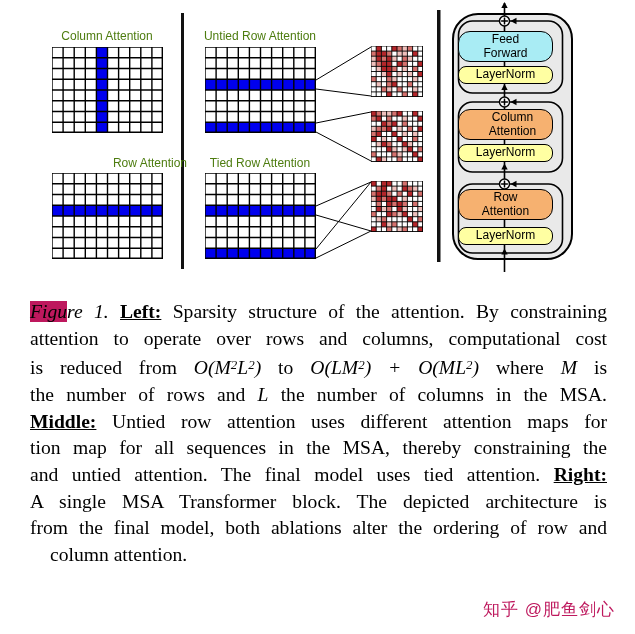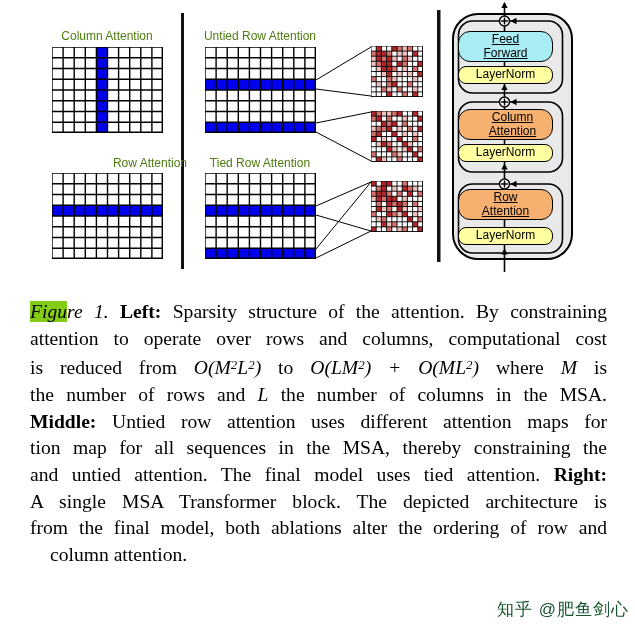--- a/index.html
+++ b/index.html
@@ -7,33 +7,33 @@
           font-family:"Liberation Sans",sans-serif;}
   .grid-label{position:absolute;z-index:3;font-size:12px;color:#4d7c0f;text-align:center;
               font-family:"Liberation Sans",sans-serif;white-space:nowrap;}
   svg.layer{position:absolute;z-index:2;pointer-events:none;}
   #overlay{left:0;top:0;z-index:1;}
   .rd-container{position:absolute;left:452px;top:13px;width:121px;height:247px;background:#e9e9e9;
                 border:2px solid #000;border-radius:26px;box-sizing:border-box;z-index:0;}
   .rd-box{position:absolute;left:458px;width:95px;border:1.6px solid #000;box-sizing:border-box;
           display:flex;flex-direction:column;align-items:center;justify-content:center;
           font-size:12px;line-height:13.5px;color:#000;z-index:3;text-align:center;}
-  .rd-big{height:31px;border-radius:12px;text-decoration:underline;}
+  .rd-big{height:31px;border-radius:12px;}
   .rd-ln{height:18px;border-radius:8px;}
   .caption{position:absolute;left:30px;top:299px;width:577px;z-index:2;
            font-family:"Liberation Serif",serif;font-size:19.6px;line-height:26.6px;color:#000;}
   .cap-line{text-align:justify;text-align-last:justify;}
   .cap-line.last{text-align-last:auto;margin-left:20px;}
   .seg.i{font-style:italic;}
-  .seg.b{font-weight:bold;}
-  .seg.h{background:#84cc16;}
+  .seg.b{font-weight:bold;text-decoration:underline;}
+  .seg.h{background:#be185d;}
   .seg.m{font-style:italic;}
   .seg.sp{font-size:0.66em;vertical-align:0.42em;}
-  .watermark{position:absolute;right:6px;top:598px;z-index:2;font-size:17px;letter-spacing:1px;
-             color:#14532d;font-family:"Liberation Sans",sans-serif;
+  .watermark{position:absolute;right:20px;top:598px;z-index:2;font-size:17px;letter-spacing:1px;
+             color:#be185d;font-family:"Liberation Sans",sans-serif;
              text-shadow:1px 1px 0 #ffffff;}
 </style>
 </head>
 <body>
 
 <div class="canvas">
 
   <div class="grid-label" style="left:27px;top:29px;width:160px;">Column Attention</div>
   <div class="grid-label" style="left:180px;top:29px;width:160px;">Untied Row Attention</div>
   <div class="grid-label" style="left:27px;top:156px;width:160px;text-align:right;">Row Attention</div>

